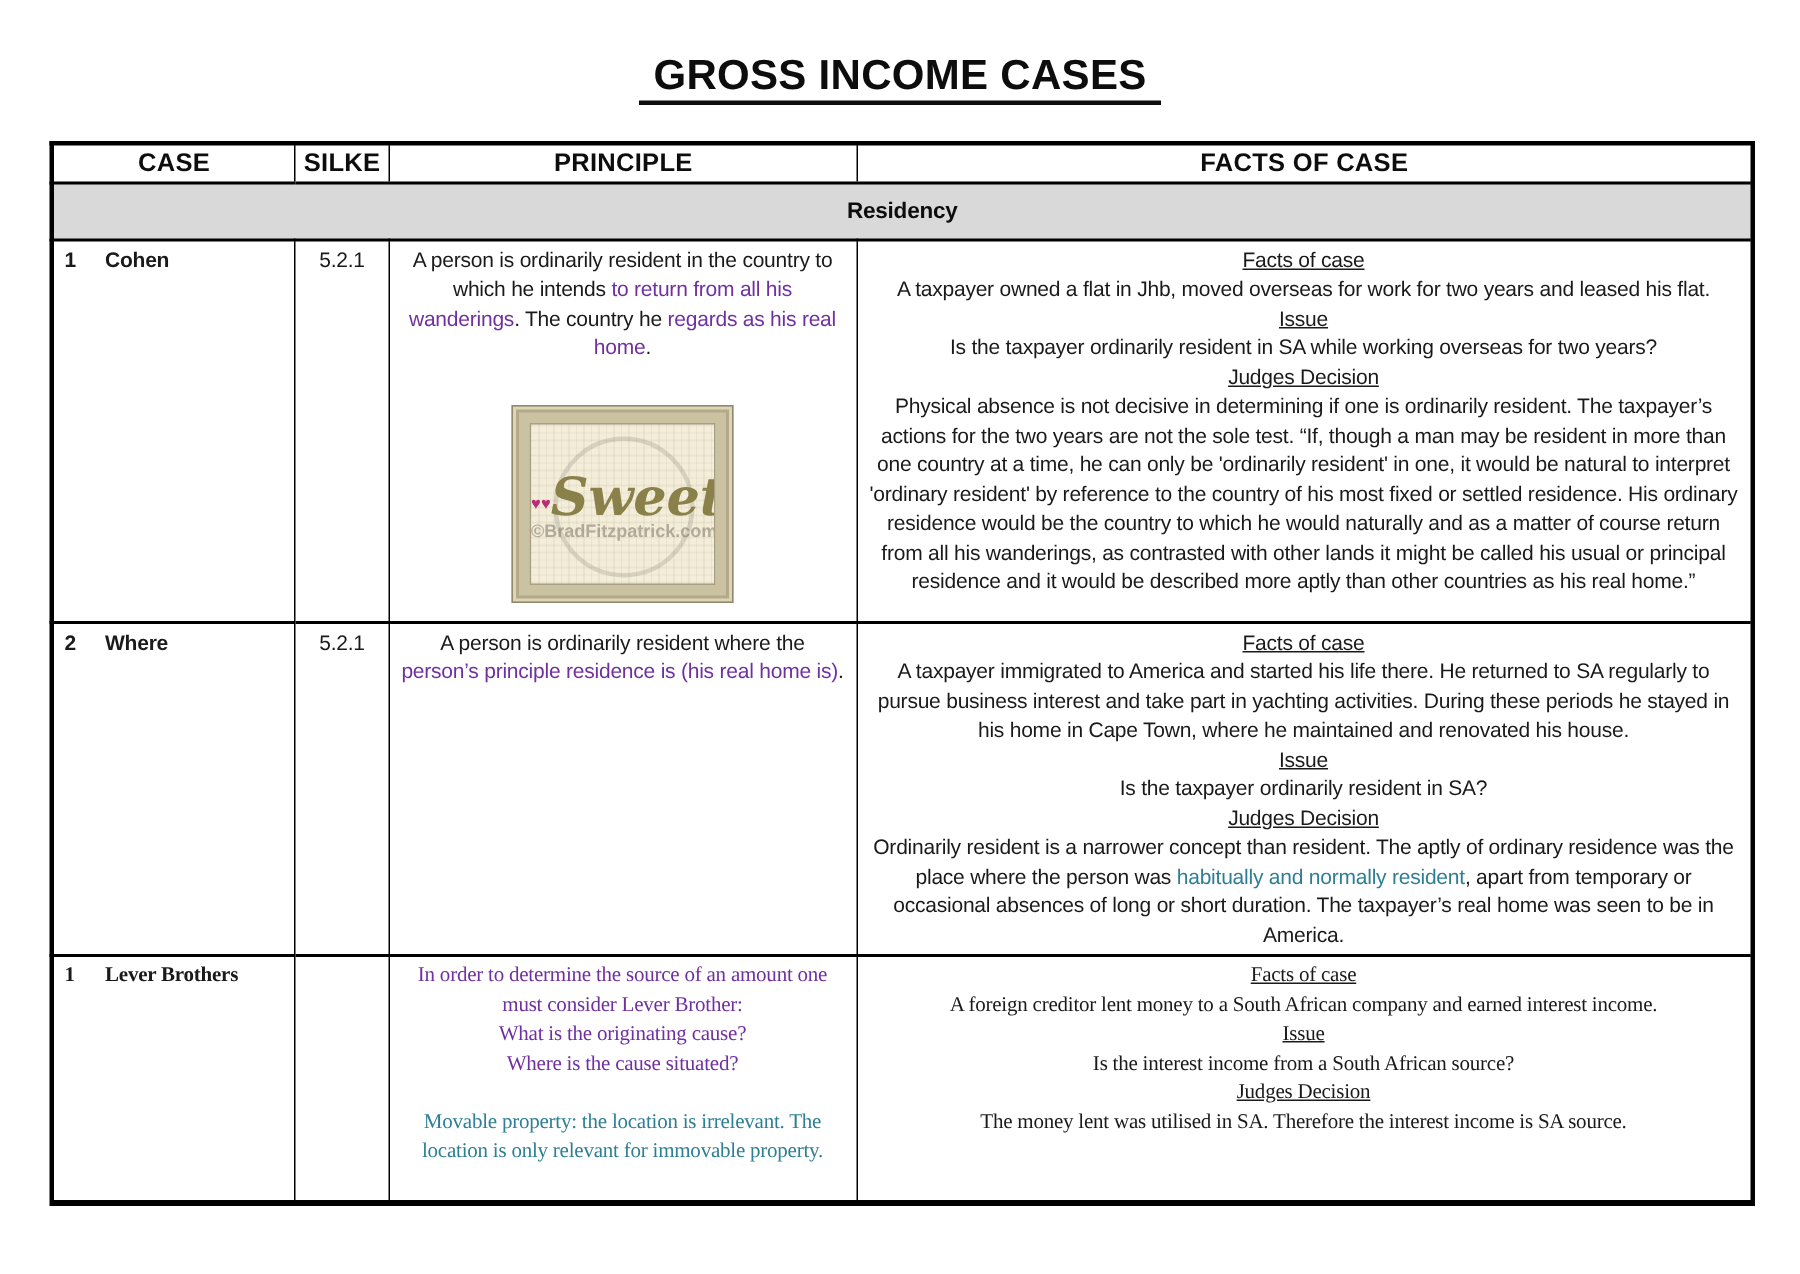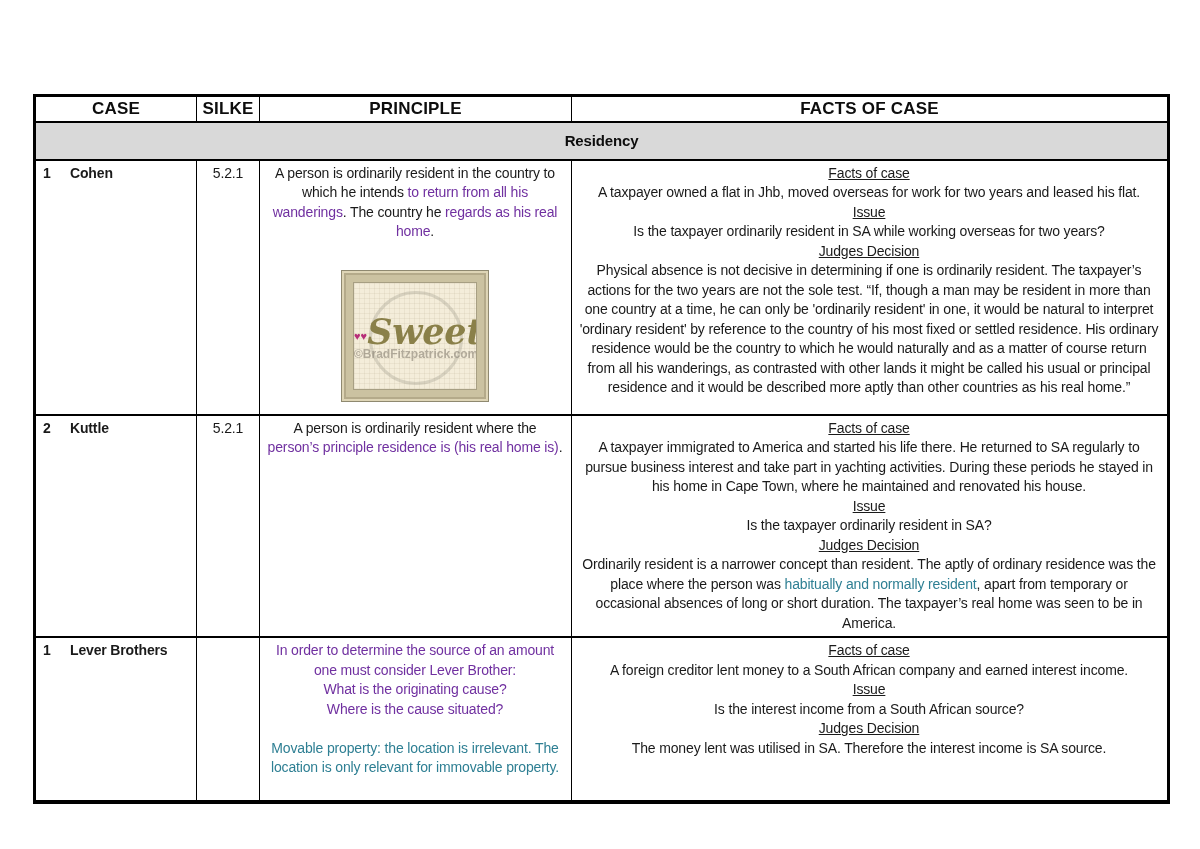--- a/index.html
+++ b/index.html
@@ -76,20 +76,23 @@
   .wm-text {
     position:absolute; left:0; right:0; top:62px; text-align:left; z-index:4;
     color:rgba(125,118,105,.55); font-size:12px; font-weight:bold; letter-spacing:0px; white-space:nowrap;
   }
 </style>
 </head>
 <body>
 
 <div class="page">
 
+  <div class="page-title">
+    <span>GROSS INCOME CASES</span>
+  </div>
 
   <table class="cases">
     <colgroup>
       <col style="width:162px">
         <col style="width:63px">
         <col style="width:312px">
         <col style="width:597px">
     </colgroup>
     <thead>
       <tr>
@@ -122,35 +125,35 @@
           <td>
             <div class="para fact-heading"><span>Facts of case</span></div>
             <div class="para"><span>A taxpayer owned a flat in Jhb, moved overseas for work for two years and leased his flat.</span></div>
             <div class="para fact-heading"><span>Issue</span></div>
             <div class="para"><span>Is the taxpayer ordinarily resident in SA while working overseas for two years?</span></div>
             <div class="para fact-heading"><span>Judges Decision</span></div>
             <div class="para"><span>Physical absence is not decisive in determining if one is ordinarily resident. The taxpayer’s actions for the two years are not the sole test. “If, though a man may be resident in more than one country at a time, he can only be 'ordinarily resident' in one, it would be natural to interpret 'ordinary resident' by reference to the country of his most fixed or settled residence. His ordinary residence would be the country to which he would naturally and as a matter of course return from all his wanderings, as contrasted with other lands it might be called his usual or principal residence and it would be described more aptly than other countries as his real home.”</span></div>
           </td>
         </tr>
         <tr style="height: 217px;">
-          <td class="case-cell"><span class="case-num">2</span><span>Kuttle</span></td>
+          <td class="case-cell"><span class="case-num">2</span><span>Where</span></td>
           <td class="silke-cell">5.2.1</td>
           <td>
             <div class="para"><span>A person is ordinarily resident where the </span><span class="seg-purple">person’s principle residence is (his real home is)</span><span>.</span></div>
           </td>
           <td>
             <div class="para fact-heading"><span>Facts of case</span></div>
             <div class="para"><span>A taxpayer immigrated to America and started his life there. He returned to SA regularly to pursue business interest and take part in yachting activities. During these periods he stayed in his home in Cape Town, where he maintained and renovated his house.</span></div>
             <div class="para fact-heading"><span>Issue</span></div>
             <div class="para"><span>Is the taxpayer ordinarily resident in SA?</span></div>
             <div class="para fact-heading"><span>Judges Decision</span></div>
             <div class="para"><span>Ordinarily resident is a narrower concept than resident. The aptly of ordinary residence was the place where the person was </span><span class="seg-teal">habitually and normally resident</span><span>, apart from temporary or occasional absences of long or short duration. The taxpayer’s real home was seen to be in America.</span></div>
           </td>
         </tr>
-        <tr style="height: 165px;">
+        <tr style="height: 165px; font-family: Liberation Serif, serif;">
           <td class="case-cell"><span class="case-num">1</span><span>Lever Brothers</span></td>
           <td class="silke-cell"></td>
           <td>
             <div class="para"><span class="seg-purple">In order to determine the source of an amount one must consider Lever Brother:</span></div>
             <div class="para"><span class="seg-purple">What is the originating cause?</span></div>
             <div class="para"><span class="seg-purple">Where is the cause situated?</span></div>
             <div class="para">&nbsp;</div>
             <div class="para"><span class="seg-teal">Movable property: the location is irrelevant. The location is only relevant for immovable property.</span></div>
           </td>
           <td>

